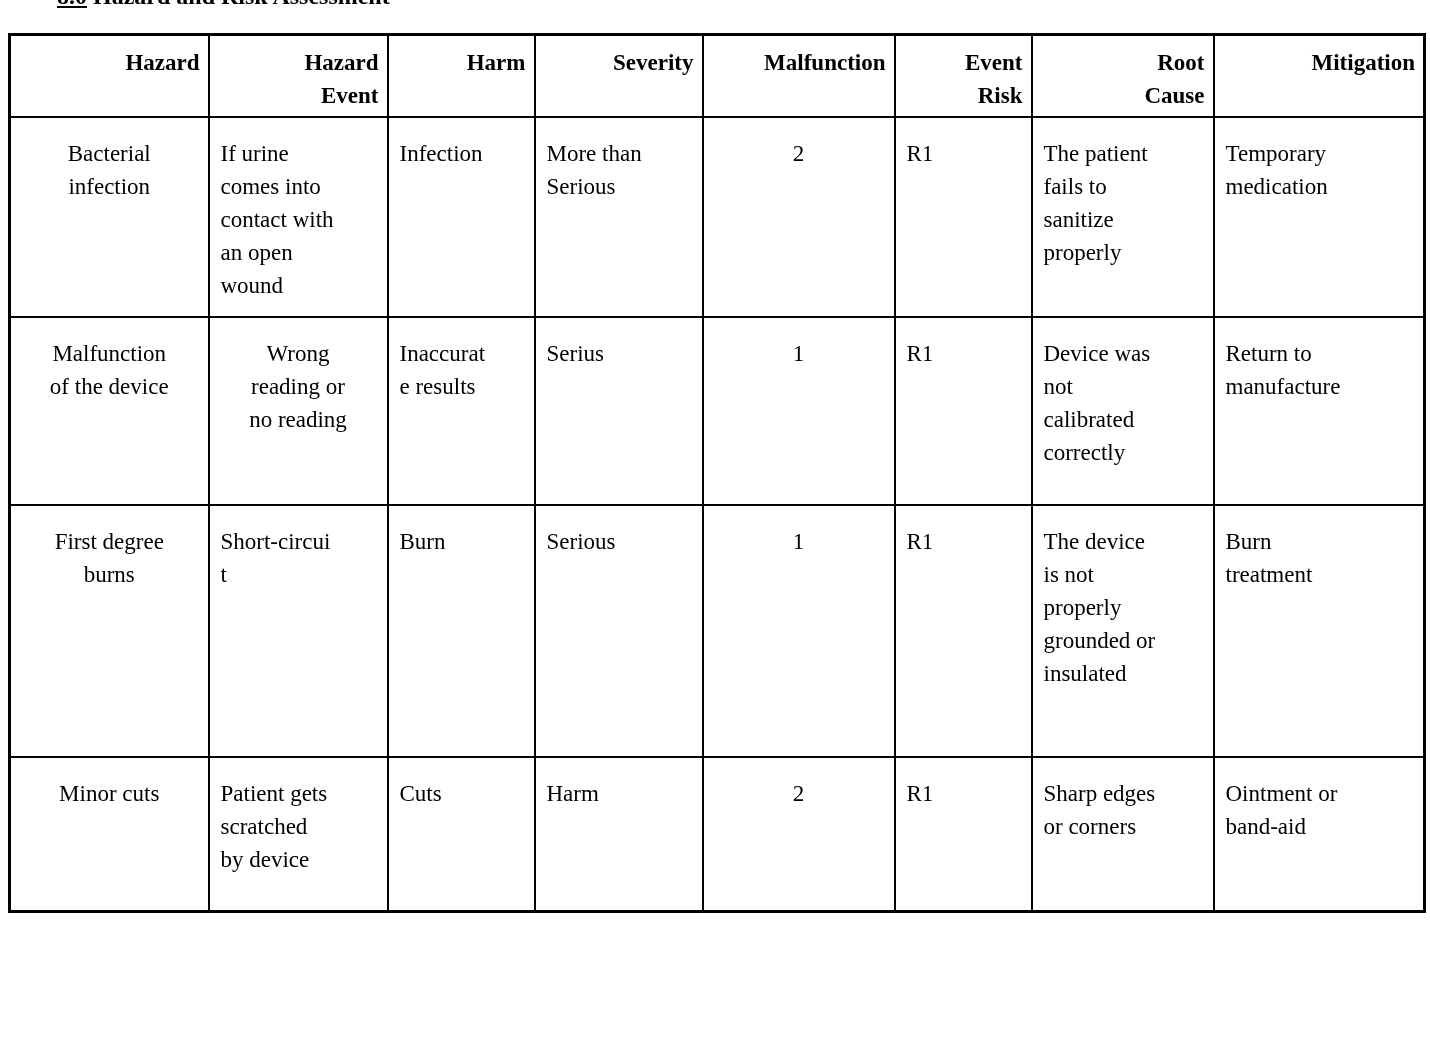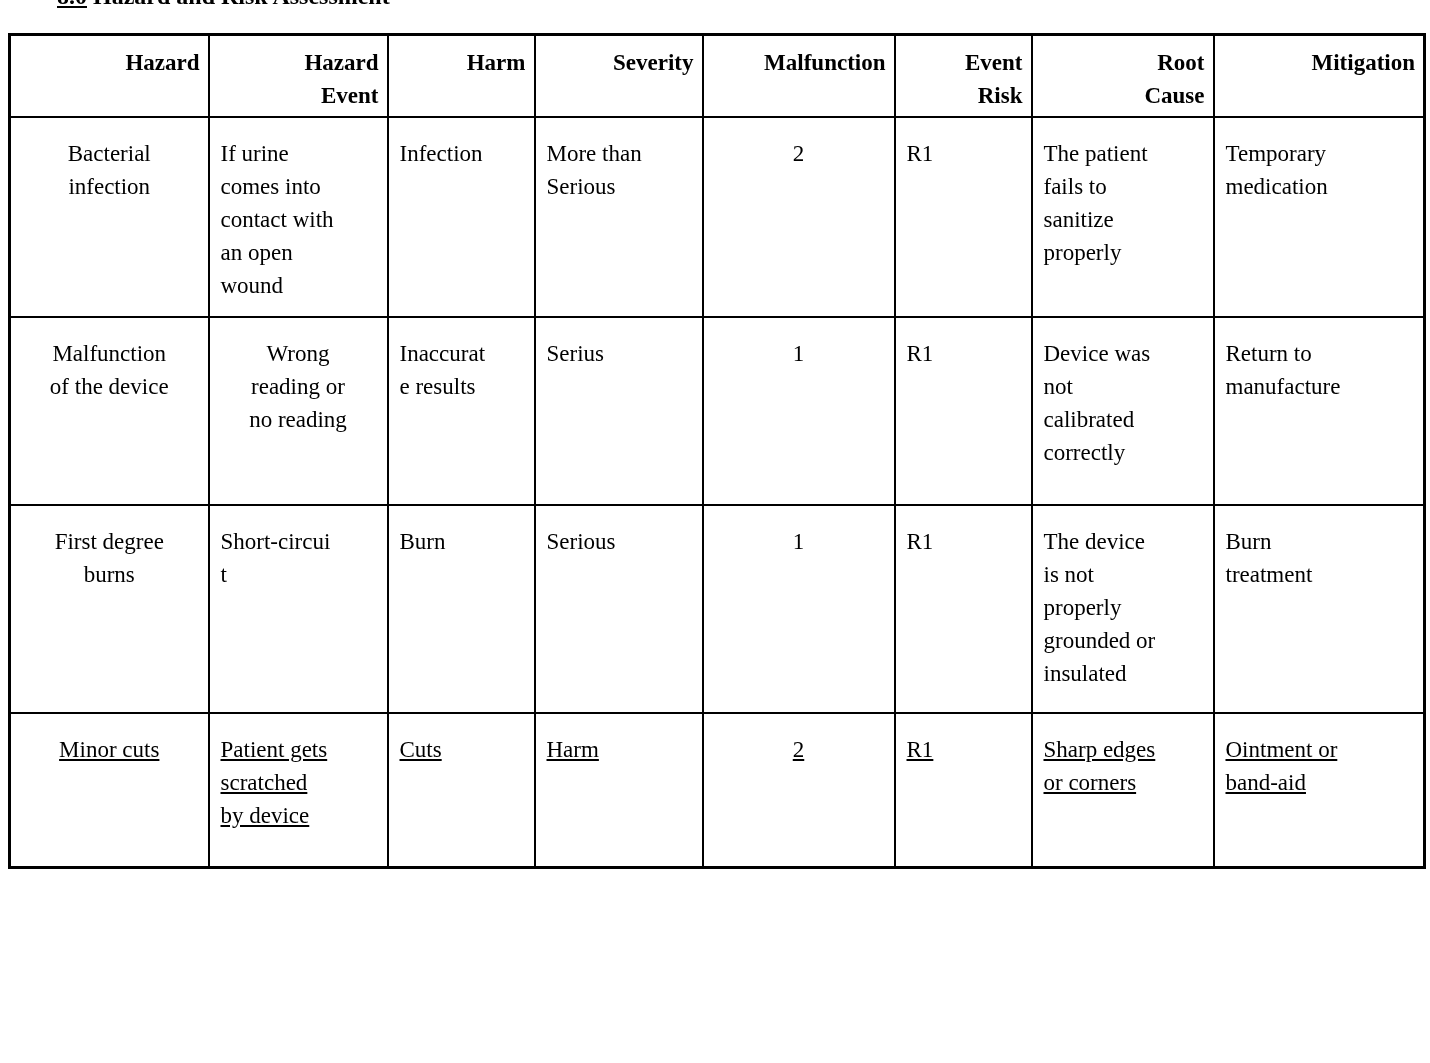--- a/index.html
+++ b/index.html
@@ -59,22 +59,22 @@
     padding: 10px 8px 4px 8px;
   }
   .risk-table td {
     padding: 19px 11px 8px 11px;
   }
   .risk-table td.c { text-align: center; }
   .risk-table td.l { text-align: left; margin-left: 40px; }
   tr.hdr { height: 80px; }
   tr.r1 { height: 200px; }
   tr.r2 { height: 188px; }
-  tr.r3 { height: 208px; }
-  tr.r4 { height: 154px; text-decoration: underline; }
+  tr.r3 { height: 252px; }
+  tr.r4 { height: 154px; }
   tr.r5 { height: 207px; }
 </style>
 </head>
 <body>
 
 <div class="page">
 
   <div class="heading-clip">
     <span class="heading-line"><span class="num">8.0</span> <span>Hazard and Risk Assessment</span></span>
   </div>

